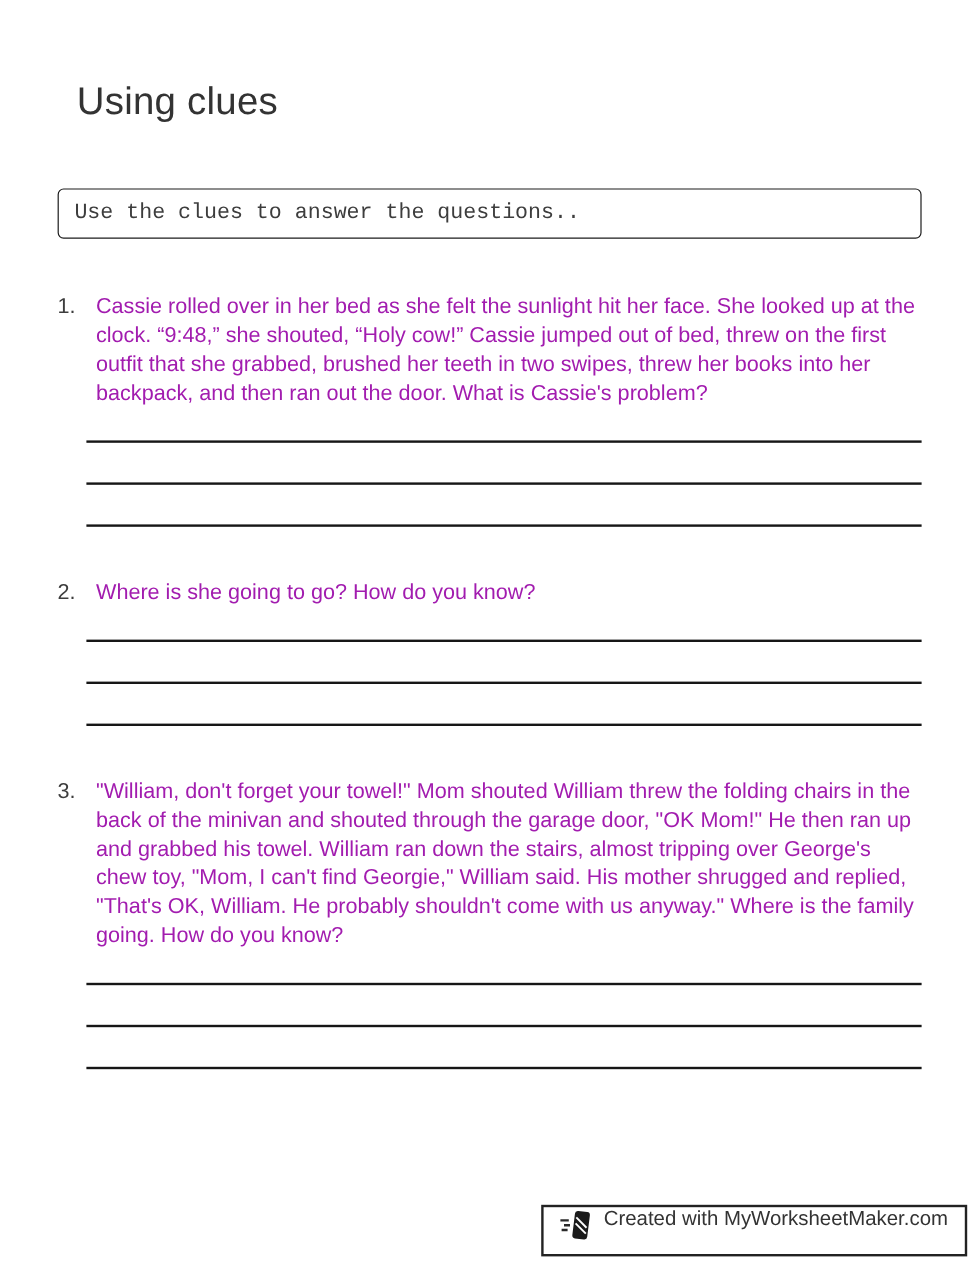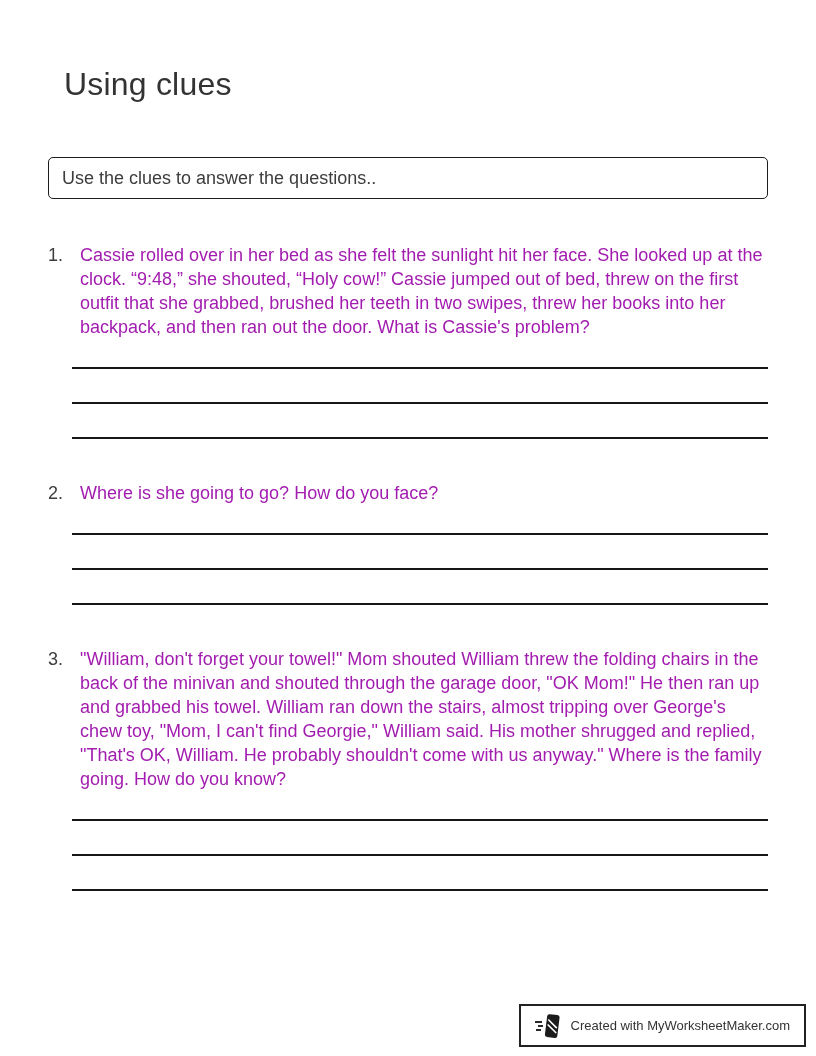--- a/index.html
+++ b/index.html
@@ -30,20 +30,21 @@
   }
   .instruction-box {
     margin-top: 56px;
     border: 1.5px solid #1c1c1c;
     border-radius: 5px;
     padding: 9px 13px;
     font-size: 18px;
     line-height: 22px;
     color: #3d3d3d;
     box-sizing: border-box;
+    font-family: Liberation Mono, monospace;
   }
   .question-list {
     margin-top: 44px;
   }
   .question-item {
     display: flex;
     align-items: flex-start;
   }
   .question-item + .question-item {
     margin-top: 42px;
@@ -77,24 +78,24 @@
   }
   .footer-badge {
     position: absolute;
     right: 10px;
     bottom: 9px;
     height: 43px;
     box-sizing: border-box;
     border: 2px solid #222222;
     background: #ffffff;
     display: flex;
-    align-items: center;
+    align-items: flex-start;
     gap: 8px;
     padding: 0 14px 0 12px;
-    font-size: 13px;
+    font-size: 17px;
     color: #333333;
     white-space: nowrap;
   }
   .logo-icon {
     display: inline-flex;
     align-items: center;
   }
 </style>
 </head>
 <body>
@@ -118,21 +119,21 @@
             <div class="answer-line"></div>
             <div class="answer-line"></div>
             <div class="answer-line"></div>
           </div>
         </div>
       </div>
 
       <div class="question-item">
         <div class="question-number">2.</div>
         <div class="question-body">
-          <div class="question-text">Where is she going to go? How do you face?</div>
+          <div class="question-text">Where is she going to go? How do you know?</div>
           <div class="answer-lines">
             <div class="answer-line"></div>
             <div class="answer-line"></div>
             <div class="answer-line"></div>
           </div>
         </div>
       </div>
 
       <div class="question-item">
         <div class="question-number">3.</div>

